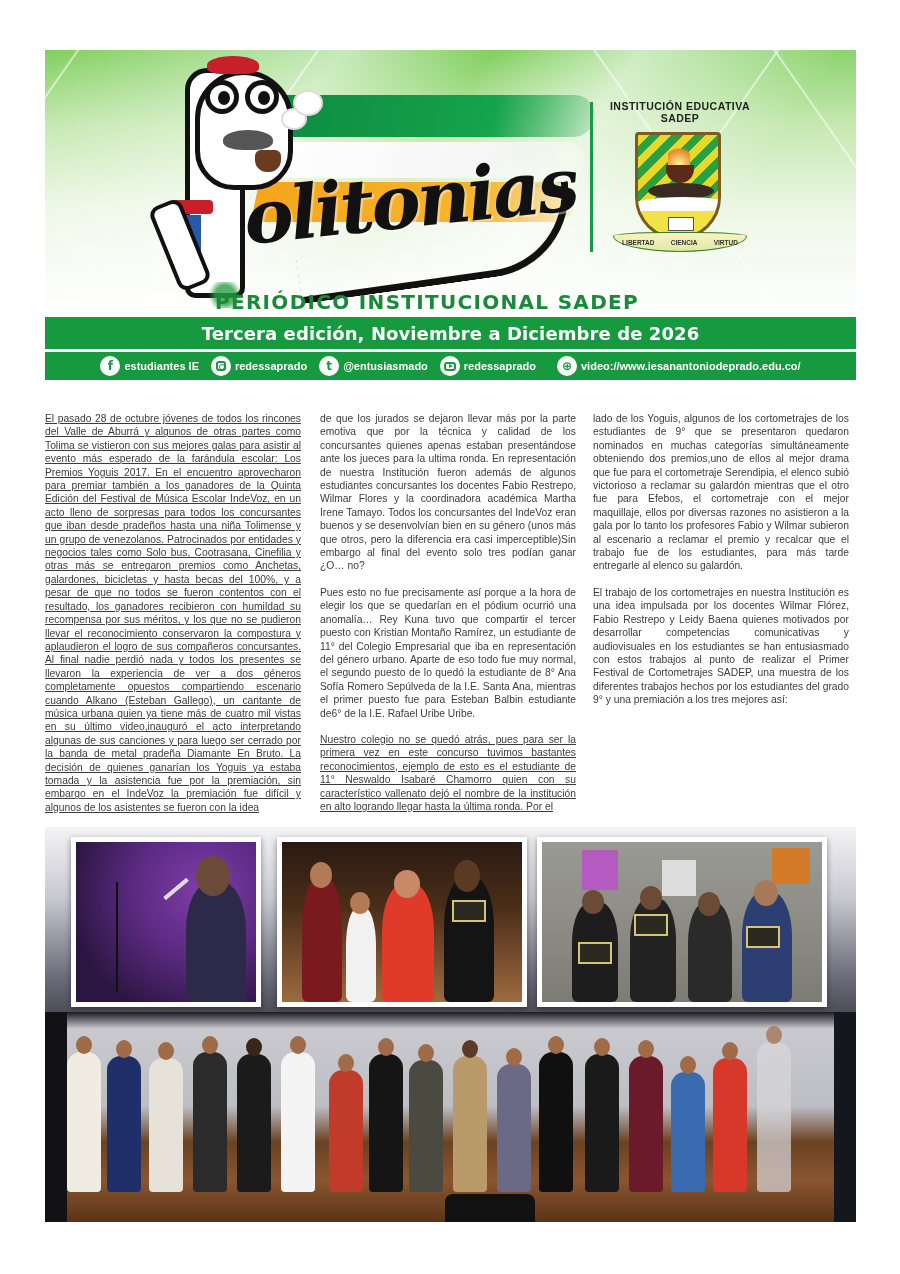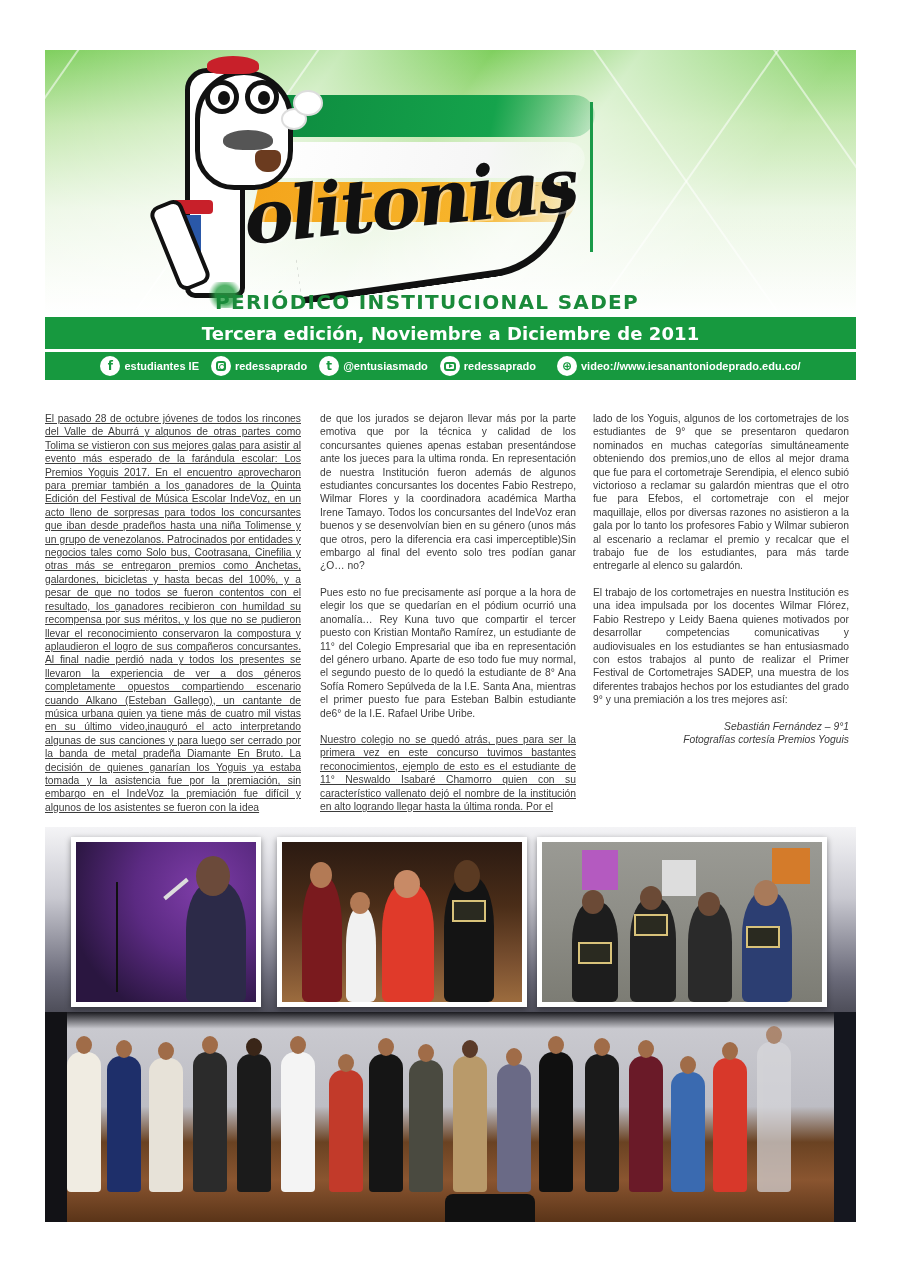--- a/index.html
+++ b/index.html
@@ -184,27 +184,43 @@
       <div class="tie"></div>
       <div class="bow"></div>
       <div class="scroll"></div>
     </div>
 
     <div class="swoosh"></div>
     <div class="brand">olitonias</div>
 
     <div class="vsep"></div>
 
+    <div class="shield-wrap">
+      <div class="shield-arc">INSTITUCIÓN EDUCATIVA SADEP</div>
+      <div class="shield">
+        <div class="flame"></div>
+        <div class="cup"></div>
+        <div class="eagle"></div>
+        <div class="band"></div>
+        <div class="lower"></div>
+        <div class="book"></div>
+      </div>
+      <div class="ribbon">
+        <span>LIBERTAD</span>
+        <span>CIENCIA</span>
+        <span>VIRTUD</span>
+      </div>
+    </div>
 
     <div class="splash"></div>
     <div class="subtitle">PERIÓDICO INSTITUCIONAL SADEP</div>
   </div>
 
   <div class="edition-bar">
-    <span>Tercera edición, Noviembre a Diciembre de 2011</span>
+    <span>Tercera edición, Noviembre a Diciembre de 2026</span>
   </div>
 
   <div class="social-bar">
     <div class="social-item">
       <span class="sicon">f</span>
       <span>estudiantes IE</span>
     </div>
     <div class="social-item">
       <span class="sicon">
           <span class="sq"></span>
@@ -233,24 +249,20 @@
       <p class="tight">El pasado 28 de octubre jóvenes de todos los rincones del Valle de Aburrá y algunos de otras partes como Tolima se vistieron con sus mejores galas para asistir al evento más esperado de la farándula escolar: Los Premios Yoguis 2017. En el encuentro aprovecharon para premiar también a los ganadores de la Quinta Edición del Festival de Música Escolar IndeVoz, en un acto lleno de sorpresas para todos los concursantes que iban desde prade­ños hasta una niña Tolimense y un grupo de venezolanos. Patrocinados por entidades y negocios tales como Solo bus, Cootrasana, Cinefilia y otras más se entregaron premios como Anchetas, galardones, bicicletas y hasta becas del 100%, y a pesar de que no todos se fueron contentos con el resultado, los ganadores recibieron con humildad su recompensa por sus méritos, y los que no se pudieron llevar el reconocimiento conservaron la compostura y aplaudieron el logro de sus compañeros concursantes. Al final nadie perdió nada y todos los presentes se llevaron la experiencia de ver a dos géneros completamente opuestos compartiendo escenario cuando Alkano (Esteban Gallego), un cantante de música urbana quien ya tiene más de cuatro mil vistas en su último video,inauguró el acto interpretando algunas de sus canciones y para luego ser cerrado por la banda de metal pradeña Diamante En Bruto. La decisión de quienes ganarían los Yoguis ya estaba tomada y la asistencia fue por la premiación, sin embargo en el IndeVoz la premiación fue difícil y algunos de los asistentes se fueron con la idea</p>
     </div>
     <div class="col col2">
       <p>de que los jurados se dejaron llevar más por la parte emotiva que por la técnica y calidad de los concursantes quienes apenas estaban presentándose ante los jueces para la ultima ronda. En representación de nuestra Institución fueron además de algunos estudiantes concursantes los docentes Fabio Restrepo, Wilmar Flores y la coordinadora académica Martha Irene Tamayo. Todos los concursantes del IndeVoz eran buenos y se desenvolvían bien en su género (unos más que otros, pero la diferencia era casi imperceptible)Sin embargo al final del evento solo tres podían ganar ¿O… no?</p>
       <p>Pues esto no fue precisamente así porque a la hora de elegir los que se quedarían en el pódium ocurrió una anomalía… Rey Kuna tuvo que compartir el tercer puesto con Kristian Montaño Ramírez, un estudiante de 11° del Colegio Empresarial que iba en representación del género urbano. Aparte de eso todo fue muy normal, el segundo puesto de lo quedó la estudiante de 8° Ana Sofía Romero Sepúlveda de la I.E. Santa Ana, mientras el primer puesto fue para Esteban Balbin estudiante de6° de la I.E. Rafael Uribe Uribe.</p>
       <p class="tight">Nuestro colegio no se quedó atrás, pues para ser la primera vez en este concurso tuvimos bastantes reconocimientos, ejemplo de esto es el estudiante de 11° Neswaldo Isabaré Chamorro quien con su característico vallenato dejó el nombre de la institución en alto logrando llegar hasta la última ronda. Por el</p>
     </div>
     <div class="col col3">
       <p>lado de los Yoguis, algunos de los cortometrajes de los estudiantes de 9° que se presentaron quedaron nominados en muchas categorías simultáneamente obteniendo dos premios,uno de ellos al mejor drama que fue para el cortometraje Serendipia, el elenco subió victorioso a reclamar su galardón mientras que el otro fue para Efebos, el cortometraje con el mejor maquillaje, ellos por diversas razones no asistieron a la gala por lo tanto los profesores Fabio y Wilmar subieron al escenario a reclamar el premio y recalcar que el trabajo fue de los estudiantes, para más tarde entregarle al elenco su galardón.</p>
       <p>El trabajo de los cortometrajes en nuestra Institución es una idea impulsada por los docentes Wilmar Flórez, Fabio Restrepo y Leidy Baena quienes motivados por desarrollar competencias comunicativas y audiovisuales en los estudiantes se han entusiasmado con estos trabajos al punto de realizar el Primer Festival de Cortometrajes SADEP, una muestra de los diferentes trabajos hechos por los estudiantes del grado 9° y una premiación a los tres mejores así:</p>
-      <div class="credits">
-        <div>Sebastián Fernández – 9°1</div>
-        <div>Fotografías cortesía Premios Yoguis</div>
-      </div>
     </div>
   </div>
 
   <div class="collage">
     <div class="photo-frame p1">
       <div class="photo">
         <div class="person" style="left:110px;width:60px;height:120px;background:#2c2a48;"></div>
         <div class="head" style="left:120px;top:14px;width:34px;height:40px;background:#6b4a3a;"></div>
         <div style="position:absolute;left:85px;top:45px;width:30px;height:4px;background:#ddd;transform:rotate(-40deg);"></div>
         <div style="position:absolute;left:40px;top:40px;width:2px;height:110px;background:#111;"></div>

